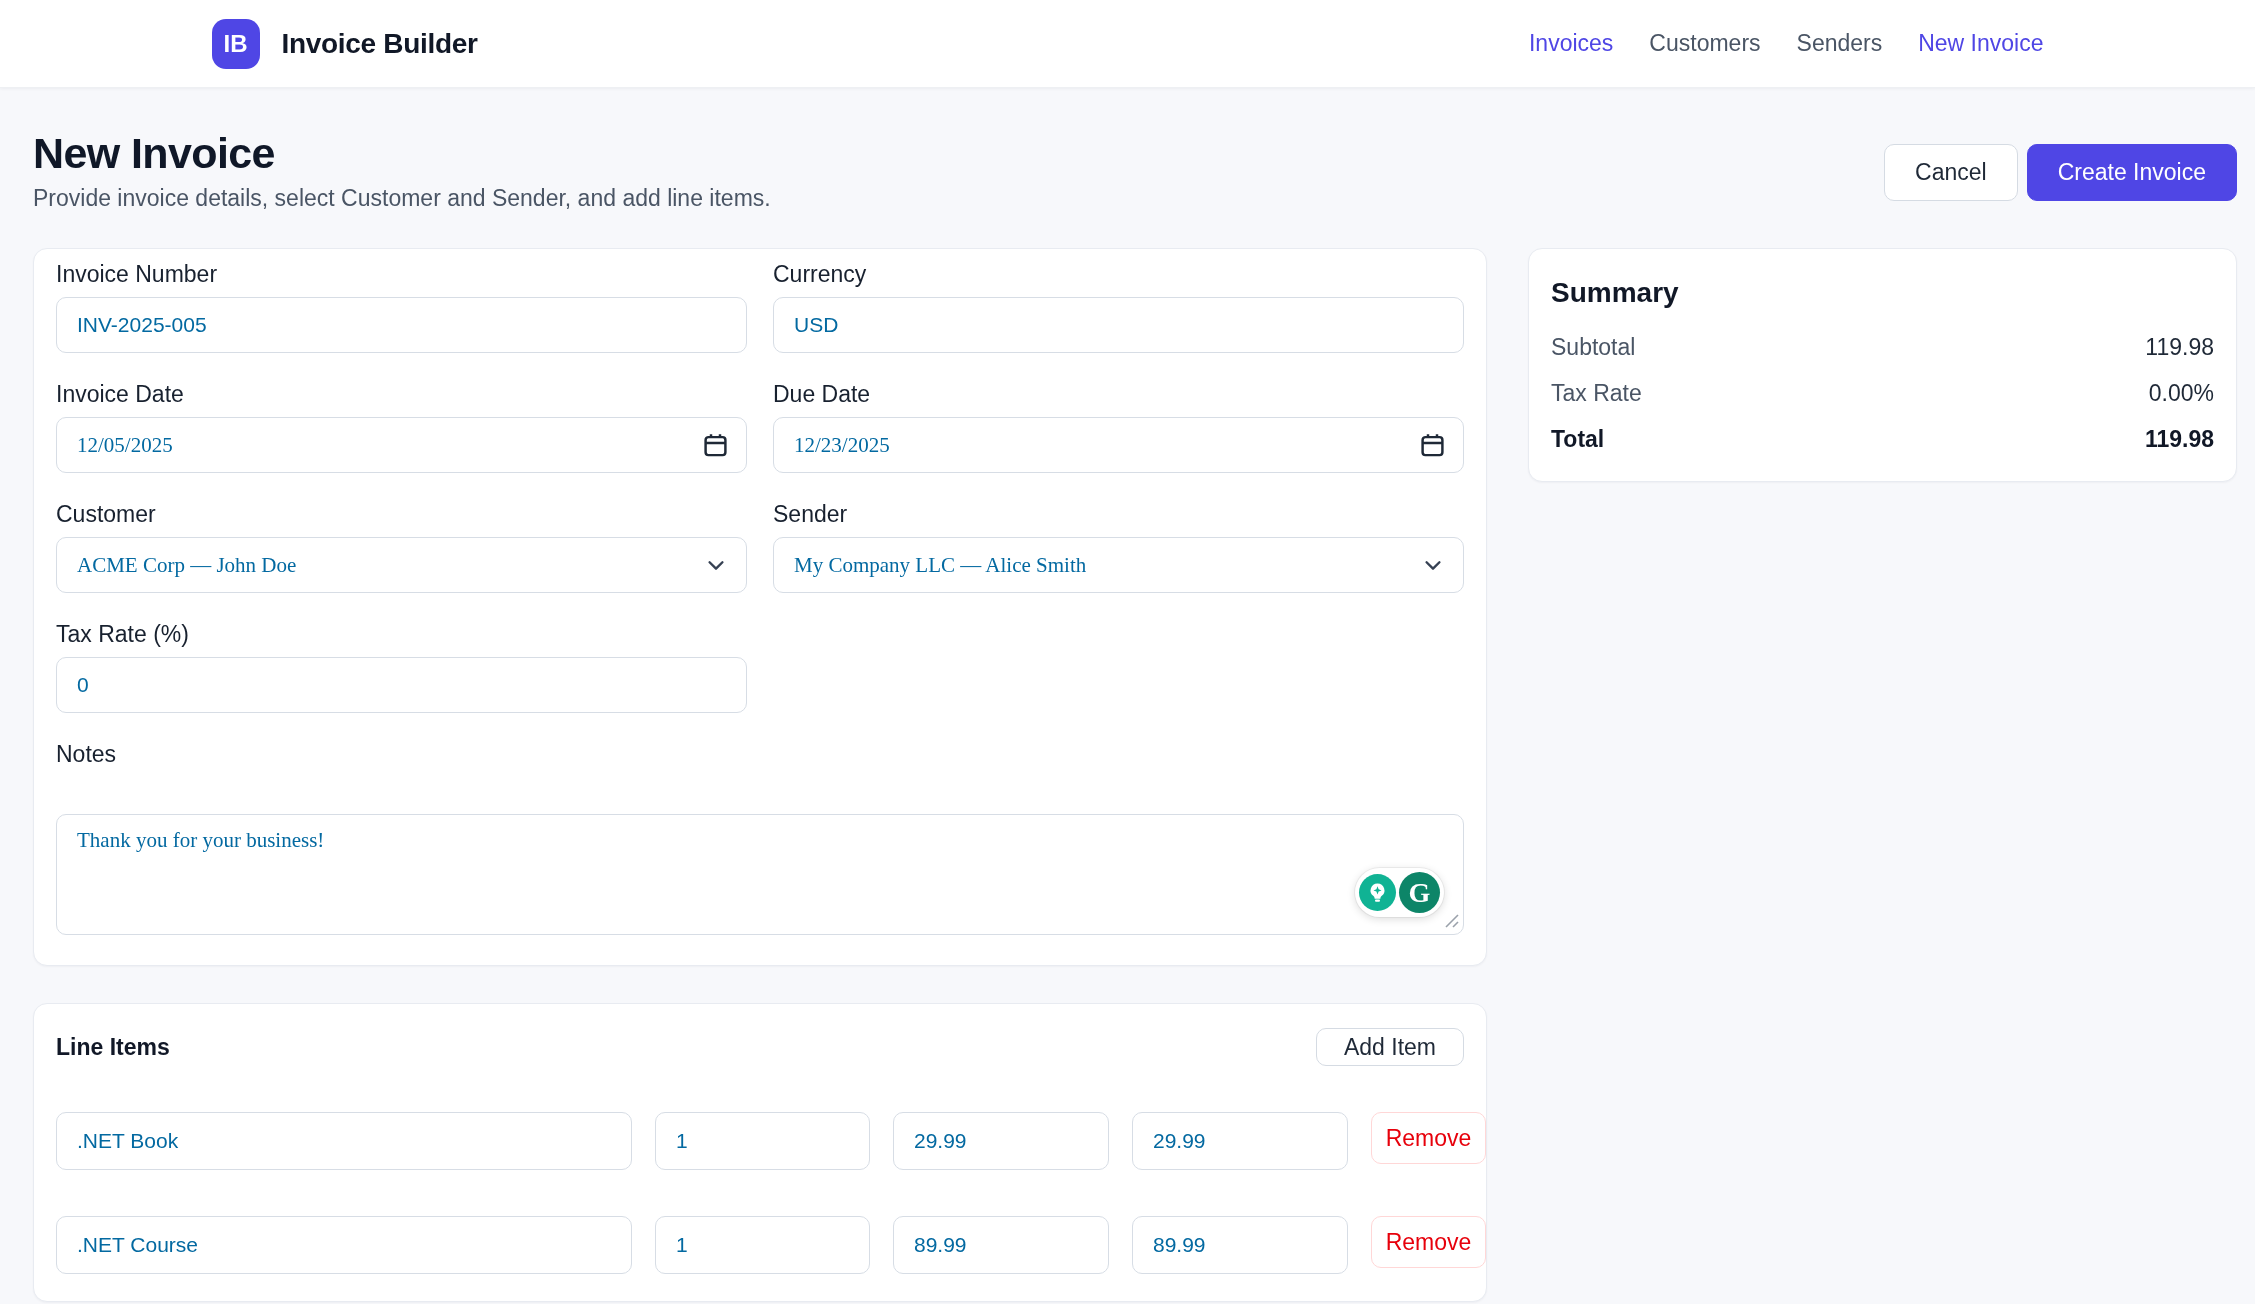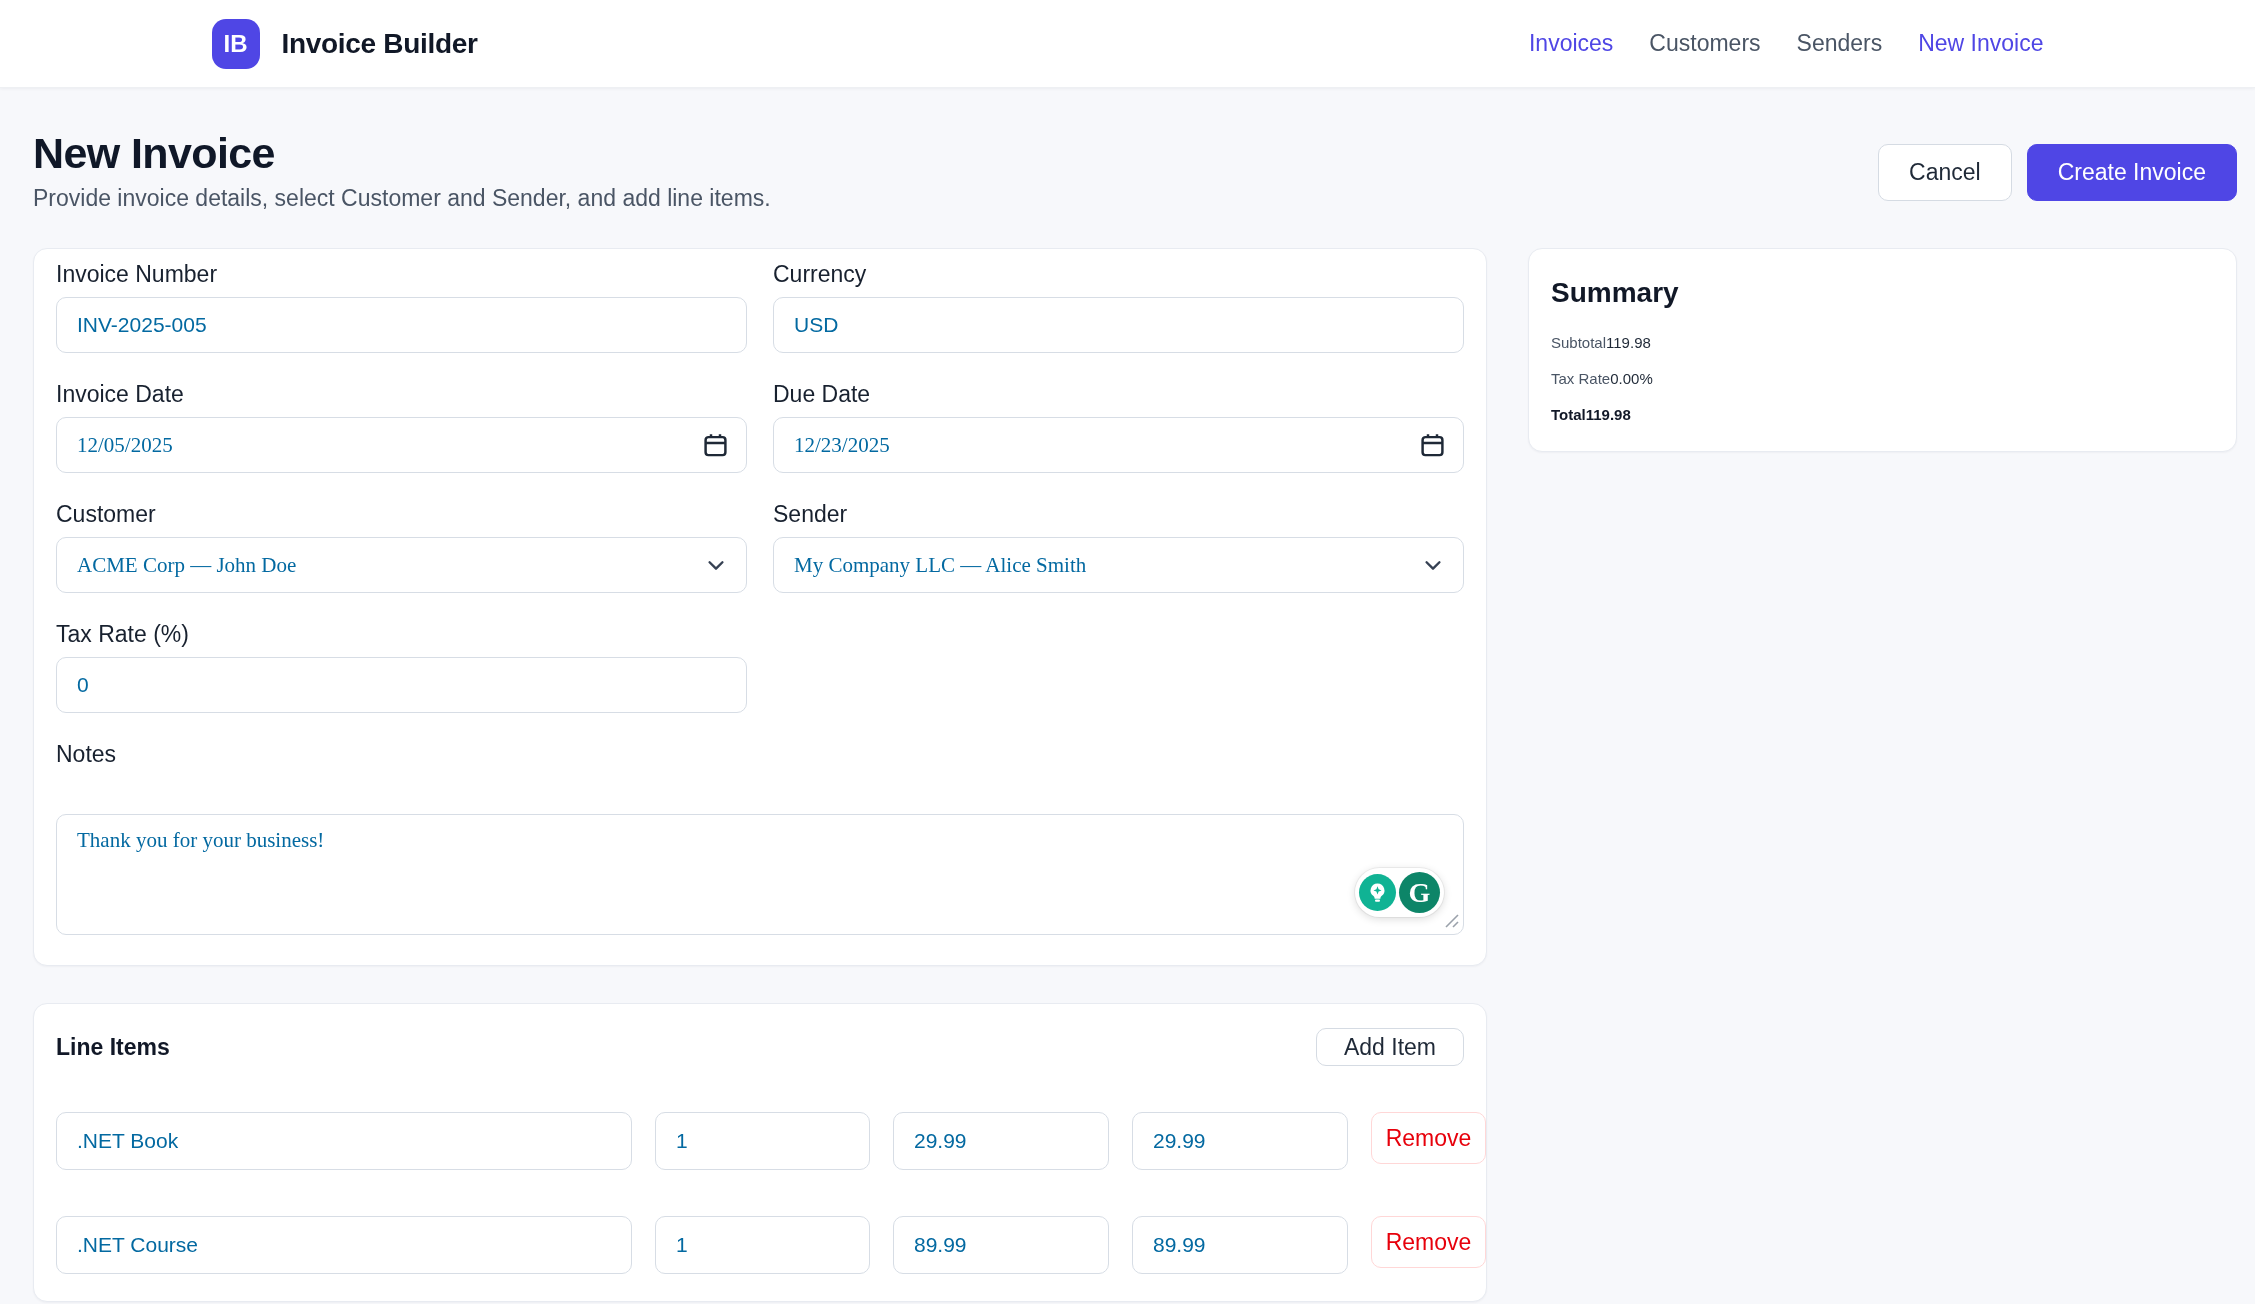--- a/index.html
+++ b/index.html
@@ -40,21 +40,21 @@
   .nav-link.accent { color: #4f46e5; }
 
   
   main { padding: 44px 18px 0 33px; }
   .page-head { display: flex; align-items: center; justify-content: space-between; }
   .page-title {
     margin: 0; font-size: 43px; font-weight: 700;
     color: #101828; letter-spacing: -0.6px; line-height: 1;
   }
   .page-subtitle { margin: 10px 0 0; font-size: 23px; color: #4a5565; }
-  .head-actions { display: flex; gap: 15px; margin-left: 20px; }
+  .head-actions { display: flex; gap: 9px; margin-left: 20px; }
   .btn {
     font-family: inherit; font-size: 23px; border-radius: 10px;
     height: 57px; padding: 0 30px;
     display: inline-flex; align-items: center; justify-content: center;
     cursor: pointer; white-space: nowrap;
   }
   .btn-secondary { background: #fff; border: 1px solid #d5dbe3; color: #1f2937; }
   .btn-primary { background: #4f46e5; border: 1px solid #4f46e5; color: #fff; }
 
   .content {
@@ -111,22 +111,22 @@
     width: 41px; height: 41px; border-radius: 50%; background: #0d8568;
     display: flex; align-items: center; justify-content: center;
     color: #fff; font-size: 28px; font-weight: 700;
   }
   .resize-handle { position: absolute; right: 4px; bottom: 6px; width: 16px; height: 16px; }
 
   
   .summary-card { padding: 28px 22px 28px; }
   .summary-title { font-size: 28px; font-weight: 700; color: #111827; }
   .summary-row {
-    display: flex; justify-content: flex-start; align-items: baseline;
-    font-size: 15px; margin-top: 19px;
+    display: flex; justify-content: space-between; align-items: baseline;
+    font-size: 23px; margin-top: 19px;
   }
   .summary-row.first { margin-top: 25px; }
   .s-label { color: #4a5565; }
   .s-value { color: #1f2937; }
   .summary-row.total .s-label, .summary-row.total .s-value { font-weight: 700; color: #111827; }
 
   
   .li-card { padding: 24px 22px 27px; }
   .li-head { display: flex; align-items: center; justify-content: space-between; }
   .li-title { font-size: 23px; font-weight: 700; color: #111827; }

